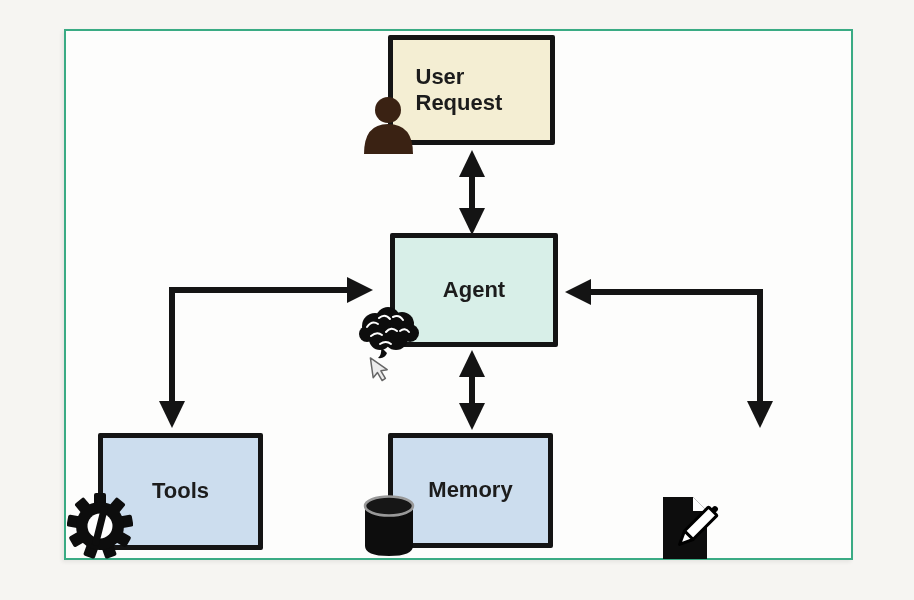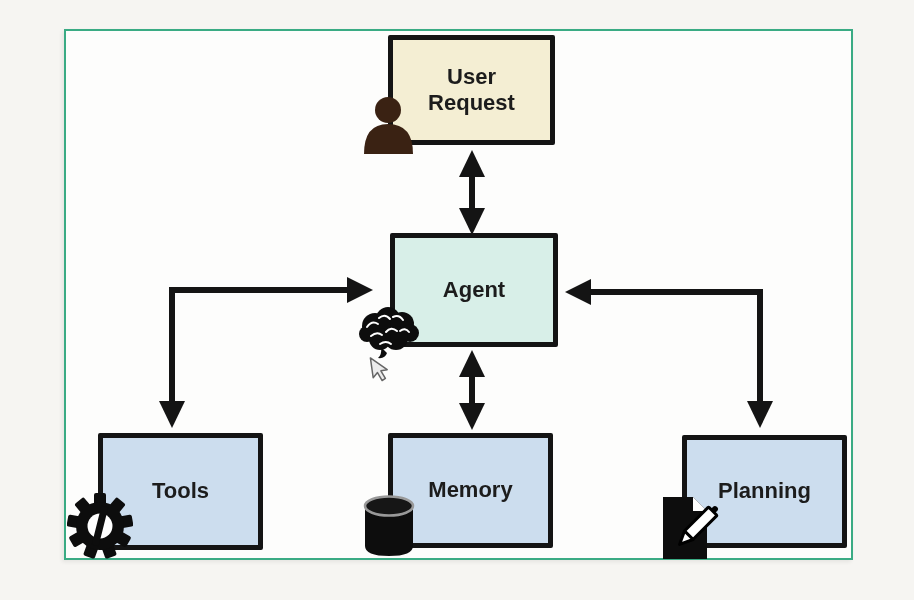--- a/index.html
+++ b/index.html
@@ -14,21 +14,21 @@
   .frame{
     position:absolute;left:64px;top:29px;width:789px;height:531px;
     background:var(--frame-bg);border:2px solid var(--frame-border);
     box-shadow:-2px 2px 4px rgba(0,0,0,0.07);
   }
   .connectors{position:absolute;left:0;top:0;width:789px;height:531px;z-index:1;}
   .connectors line, .connectors path.elbow{stroke:var(--arrow);stroke-width:6;fill:none;}
   .connectors polygon{fill:var(--arrow);}
   .node{
     position:absolute;z-index:2;border:5px solid var(--node-border);border-radius:2px;
-    display:flex;align-items:center;justify-content:center;text-align:center;
+    display:flex;align-items:center;justify-content:center;text-align:left;
   }
   .node-label{
     font-size:22px;font-weight:bold;color:var(--text);line-height:1.2;max-width:112px;
   }
   .node.user-request{left:322px;top:4px;width:167px;height:110px;background:var(--user-request-fill);}
   .node.agent{left:324px;top:202px;width:168px;height:114px;background:var(--agent-fill);}
   .node.tools{left:32px;top:402px;width:165px;height:117px;background:var(--module-fill);}
   .node.memory{left:322px;top:402px;width:165px;height:115px;background:var(--module-fill);}
   .node.planning{left:616px;top:404px;width:165px;height:113px;background:var(--module-fill);}
   .icon{position:absolute;z-index:3;line-height:0;}
@@ -73,23 +73,20 @@
       <div class="node-label">User Request</div>
     </div>
     <div class="node agent">
       <div class="node-label">Agent</div>
     </div>
     <div class="node tools">
       <div class="node-label">Tools</div>
     </div>
     <div class="node memory">
       <div class="node-label">Memory</div>
-    </div>
-    <div class="node planning">
-      <div class="node-label">Planning</div>
     </div>
 
     <div class="icon person">
       <svg width="53" height="57" viewBox="0 0 53 57">
         <g fill="var(--person-icon)">
           <circle cx="26" cy="13" r="13"></circle>
           <path d="M2,57 Q2,27 26,27 Q51,27 51,57 Z"></path>
         </g>
       </svg>
     </div>

